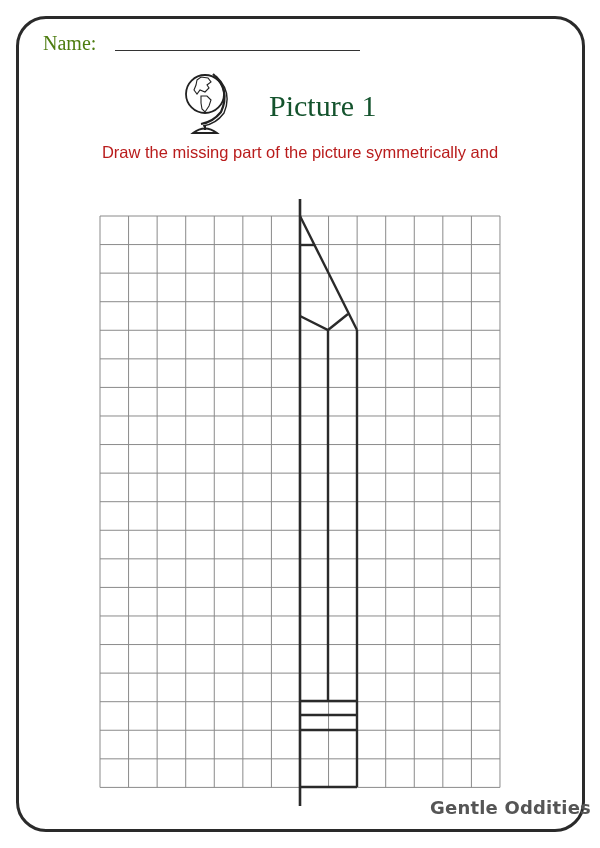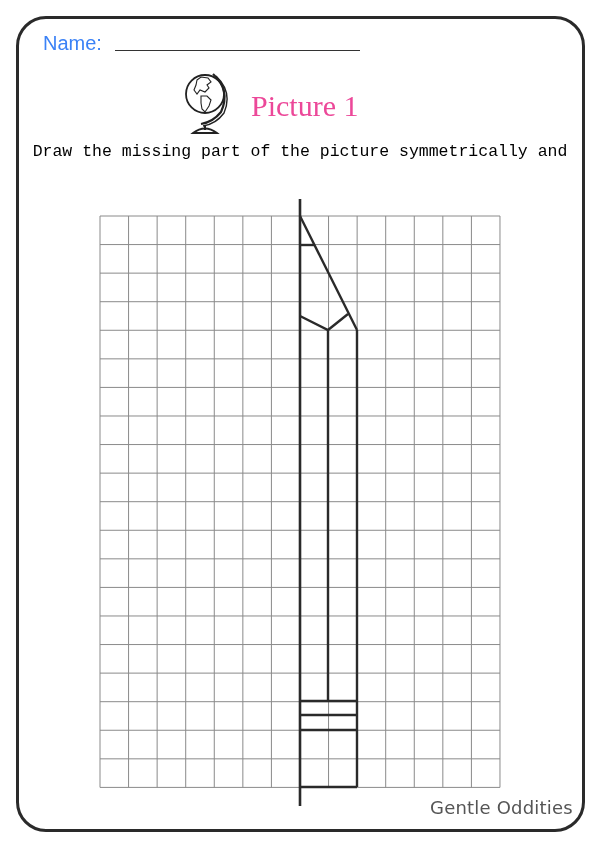--- a/index.html
+++ b/index.html
@@ -1,26 +1,26 @@
 <!DOCTYPE html>
 <html><head>
 <meta charset="utf-8">
 <style>
   html, body { margin:0; padding:0; background:#ffffff; }
   body { width:600px; height:848px; position:relative; overflow:hidden; font-family:"DejaVu Serif", serif; color:#222; }
   .frame { position:absolute; left:16px; top:16px; width:563px; height:810px; border:3px solid #2a2a2a; border-radius:30px; }
   .name-row { position:absolute; left:43px; top:30px; height:24px; display:flex; align-items:flex-end; }
-  .name-label { font-family:Liberation Sans, sans-serif; font-size:20px; line-height:22px; color:#3b82f6; }
+  .name-label { font-family:Liberation Serif, serif; font-size:20px; line-height:22px; color:#4d7c0f; }
   .name-line { position:absolute; left:72px; top:20px; width:245px; height:0; border-bottom:1.3px solid #333; }
   .title-row { position:absolute; left:183px; top:66px; height:70px; display:flex; align-items:center; }
   .globe { width:50px; height:66px; }
-  .title { font-family:"Liberation Serif", serif; font-size:30px; margin-left:18px; margin-top:10px; color:#ec4899; }
-  .instructions { position:absolute; left:20px; top:140px; width:560px; text-align:center; font-family:Liberation Mono, monospace; font-size:16.5px; line-height:24px; color:#000000; }
+  .title { font-family:"Liberation Serif", serif; font-size:30px; margin-left:36px; margin-top:10px; color:#14532d; }
+  .instructions { position:absolute; left:20px; top:140px; width:560px; text-align:center; font-family:Liberation Sans, sans-serif; font-size:16.5px; line-height:24px; color:#b91c1c; }
   .drawing { position:absolute; left:0; top:0; }
-  .brand { position:absolute; left:430px; top:797px; font-family:"DejaVu Sans", sans-serif; font-size:18px; color:#555; font-weight:400; letter-spacing:0.2px; }
+  .brand { position:absolute; left:430px; top:797px; font-family:"DejaVu Sans", sans-serif; font-size:18px; color:#555; font-weight:700; letter-spacing:0.2px; }
 </style>
 </head>
 <body>
 
 <div class="frame"></div>
 
 <div class="name-row">
   <span class="name-label">Name:</span>
   <div class="name-line"></div>
 </div>

